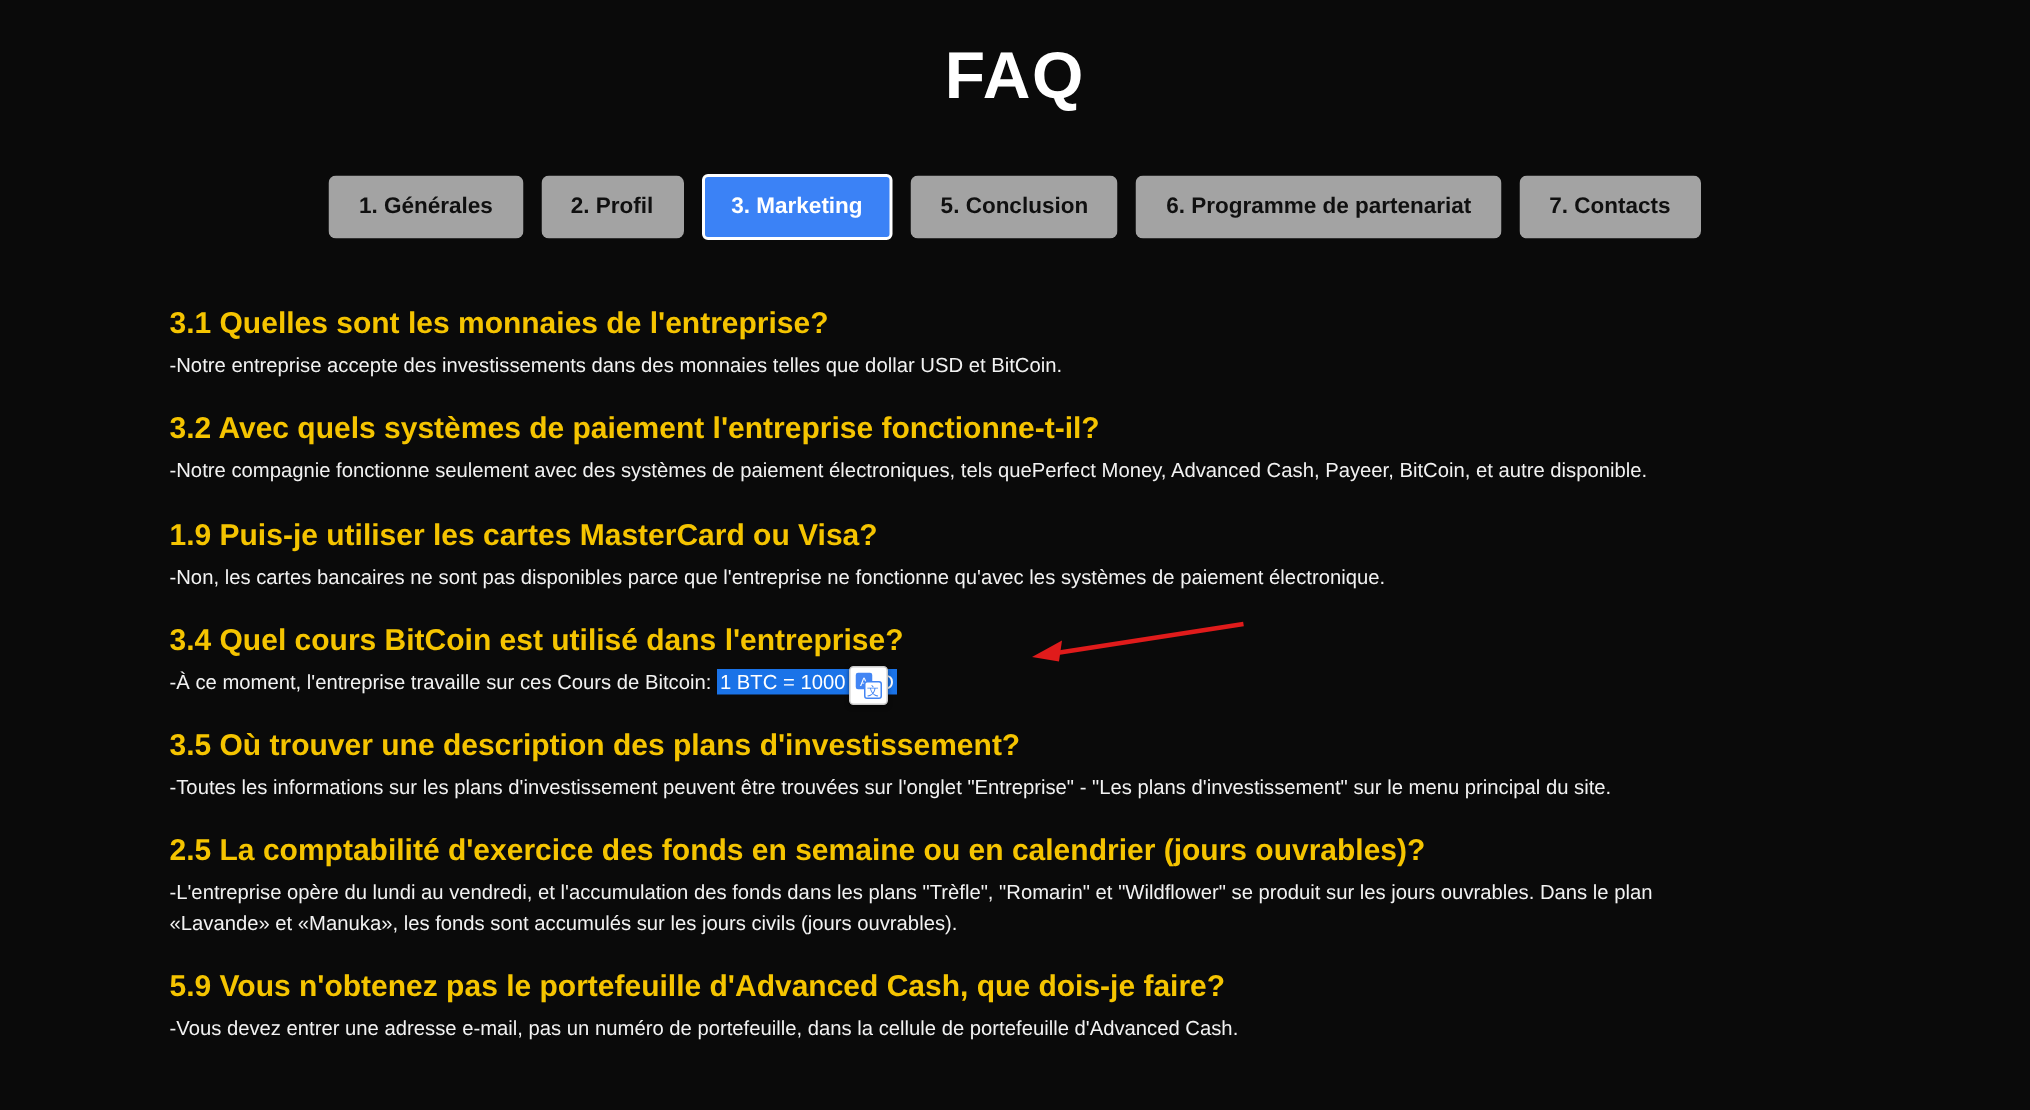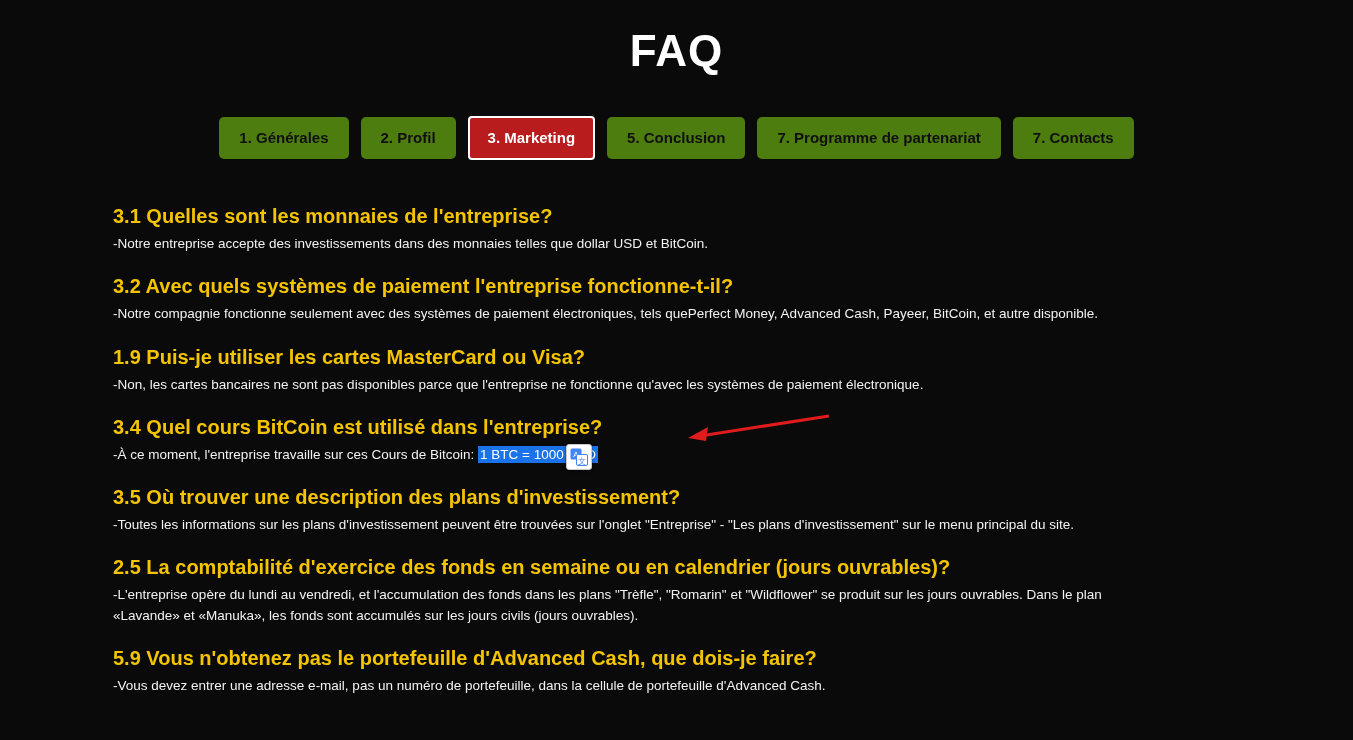--- a/index.html
+++ b/index.html
@@ -28,33 +28,33 @@
     font-family: "Liberation Sans", sans-serif;
   }
   .tabs {
     display: flex;
     justify-content: center;
     align-items: center;
     gap: 12px;
     margin-top: 40px;
   }
   .tab {
-    background: #4d7c0f;
+    background: #a3a3a3;
     color: #101010;
     font-weight: bold;
     font-size: 15px;
     padding: 11px 18px 12px 18px;
     border-radius: 5px;
     border: 2px solid transparent;
     cursor: pointer;
     white-space: nowrap;
     line-height: 1;
   }
   .tab.active {
-    background: #b91c1c;
+    background: #3b82f6;
     color: #ffffff;
     border: 2px solid #ffffff;
     border-radius: 4px;
     padding: 12px 18px 13px 18px;
   }
   .faq {
     margin-top: 44px;
     padding-left: 113px;
     padding-right: 140px;
   }
@@ -111,21 +111,21 @@
 
 <div class="page">
 
   <h1 class="page-title">FAQ</h1>
 
   <div class="tabs">
     <div class="tab">1. Générales</div>
     <div class="tab">2. Profil</div>
     <div class="tab active">3. Marketing</div>
     <div class="tab">5. Conclusion</div>
-    <div class="tab">7. Programme de partenariat</div>
+    <div class="tab">6. Programme de partenariat</div>
     <div class="tab">7. Contacts</div>
   </div>
 
   <div class="faq">
 
     <div class="faq-item">
       <h2 class="faq-q">3.1 Quelles sont les monnaies de l'entreprise?</h2>
       <p class="faq-a">-Notre entreprise accepte des investissements dans des monnaies telles que dollar USD et BitCoin.</p>
     </div>
 

